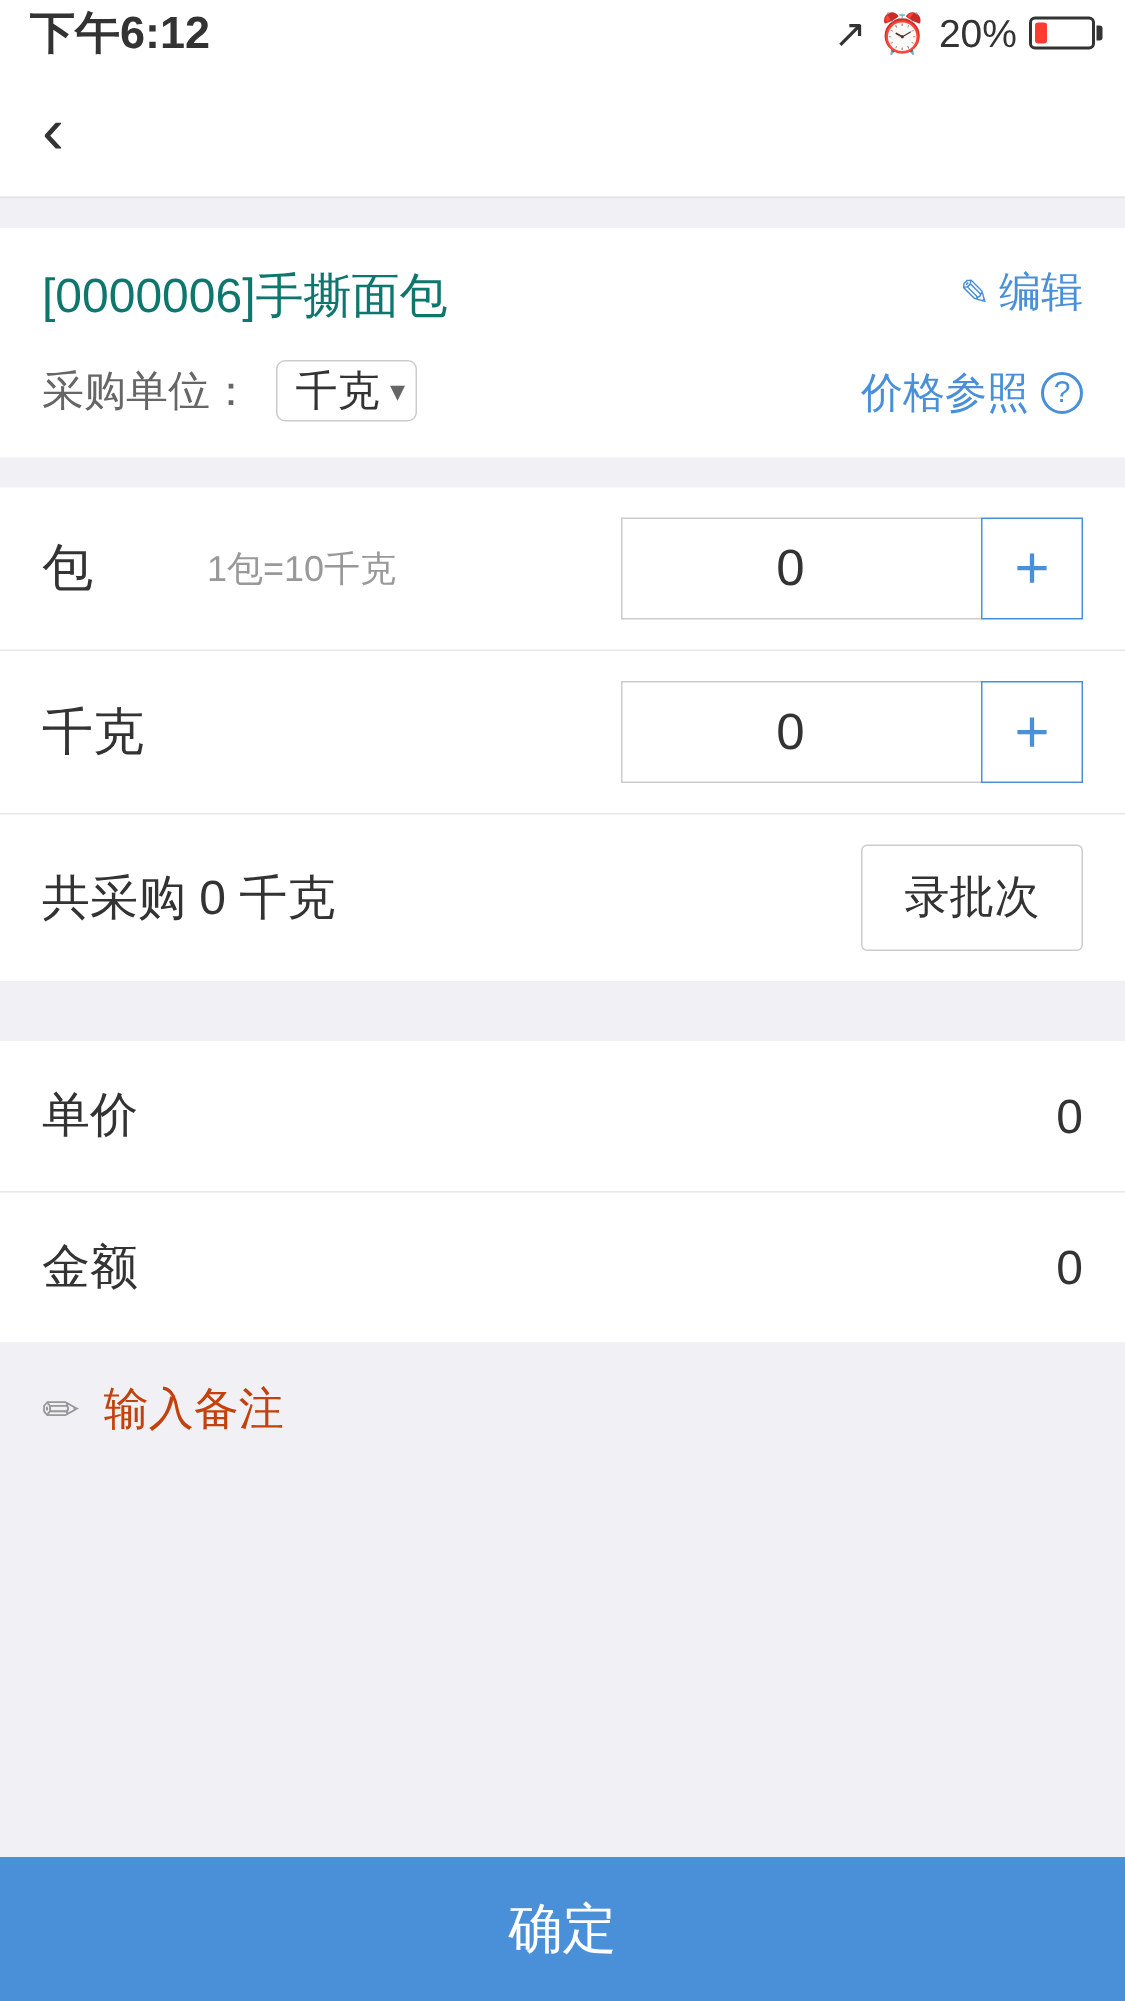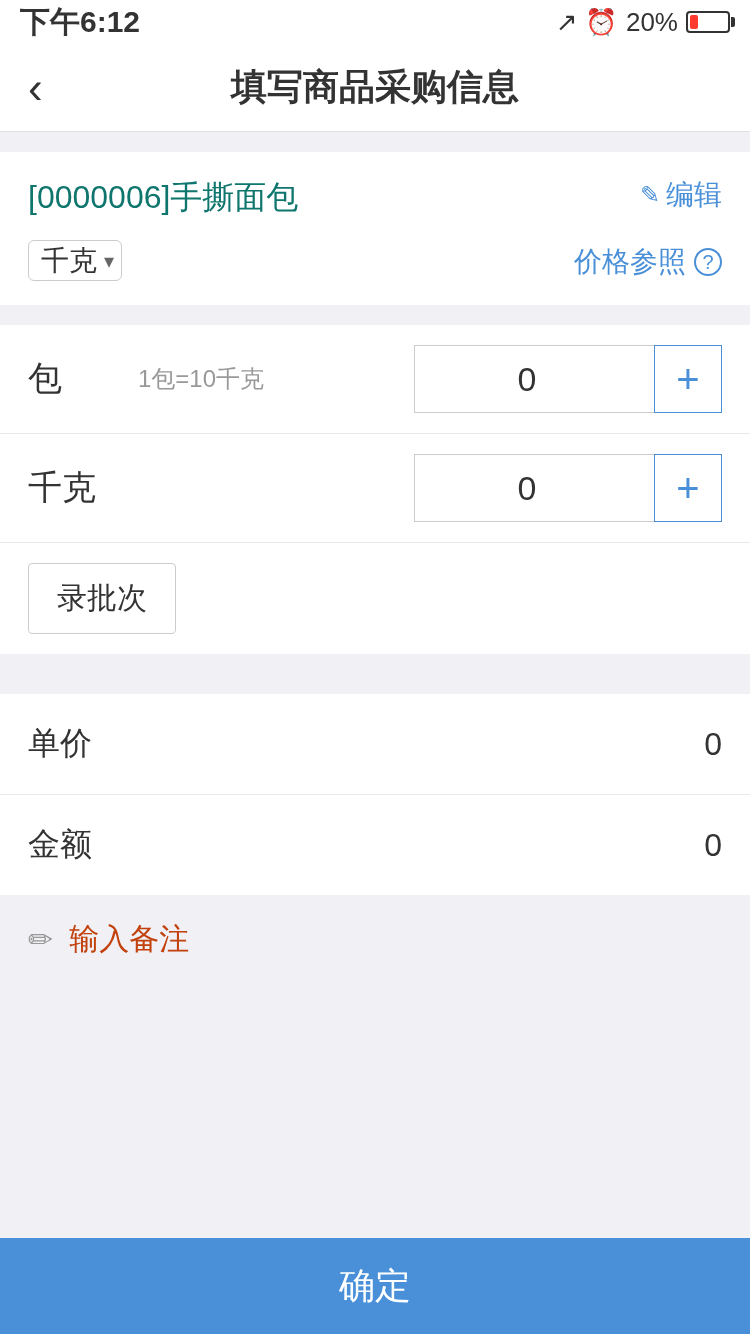--- a/index.html
+++ b/index.html
@@ -355,29 +355,29 @@
     <span>⏰</span>
     <span>20%</span>
     <div class="battery-icon">
       <div class="battery-fill"></div>
     </div>
   </div>
 </div>
 
 <div class="nav-bar">
   <span class="nav-back">‹</span>
-  <span class="nav-title">填写商品采购信息</span>
 </div>
 
 <div class="product-card">
   <div class="product-info">
     <div class="product-name">
       <span>[0000006]</span><span>手撕面包</span>
     </div>
     <div class="product-unit-row">
+      <span class="unit-label">采购单位：</span>
       <div class="unit-select-wrap">
         <select class="unit-select">
           <option>千克</option>
           <option>包</option>
         </select>
       </div>
     </div>
   </div>
   <span class="edit-btn">
     <span style="font-size:24px;">✎</span>
@@ -405,20 +405,21 @@
   <div class="input-row">
     <span class="input-row-label">千克</span>
     <div class="input-row-right">
       <input class="qty-input" type="number" value="0" style="">
       <button class="plus-btn">+</button>
     </div>
   </div>
 </div>
 
 <div class="summary-row">
+  <span class="summary-text">共采购 0 千克</span>
   <button class="batch-btn">录批次</button>
 </div>
 
 <div class="section-divider"></div>
 
 <div class="price-section">
   <div class="price-row">
     <span class="price-row-label">单价</span>
     <span class="price-row-value">0</span>
   </div>

